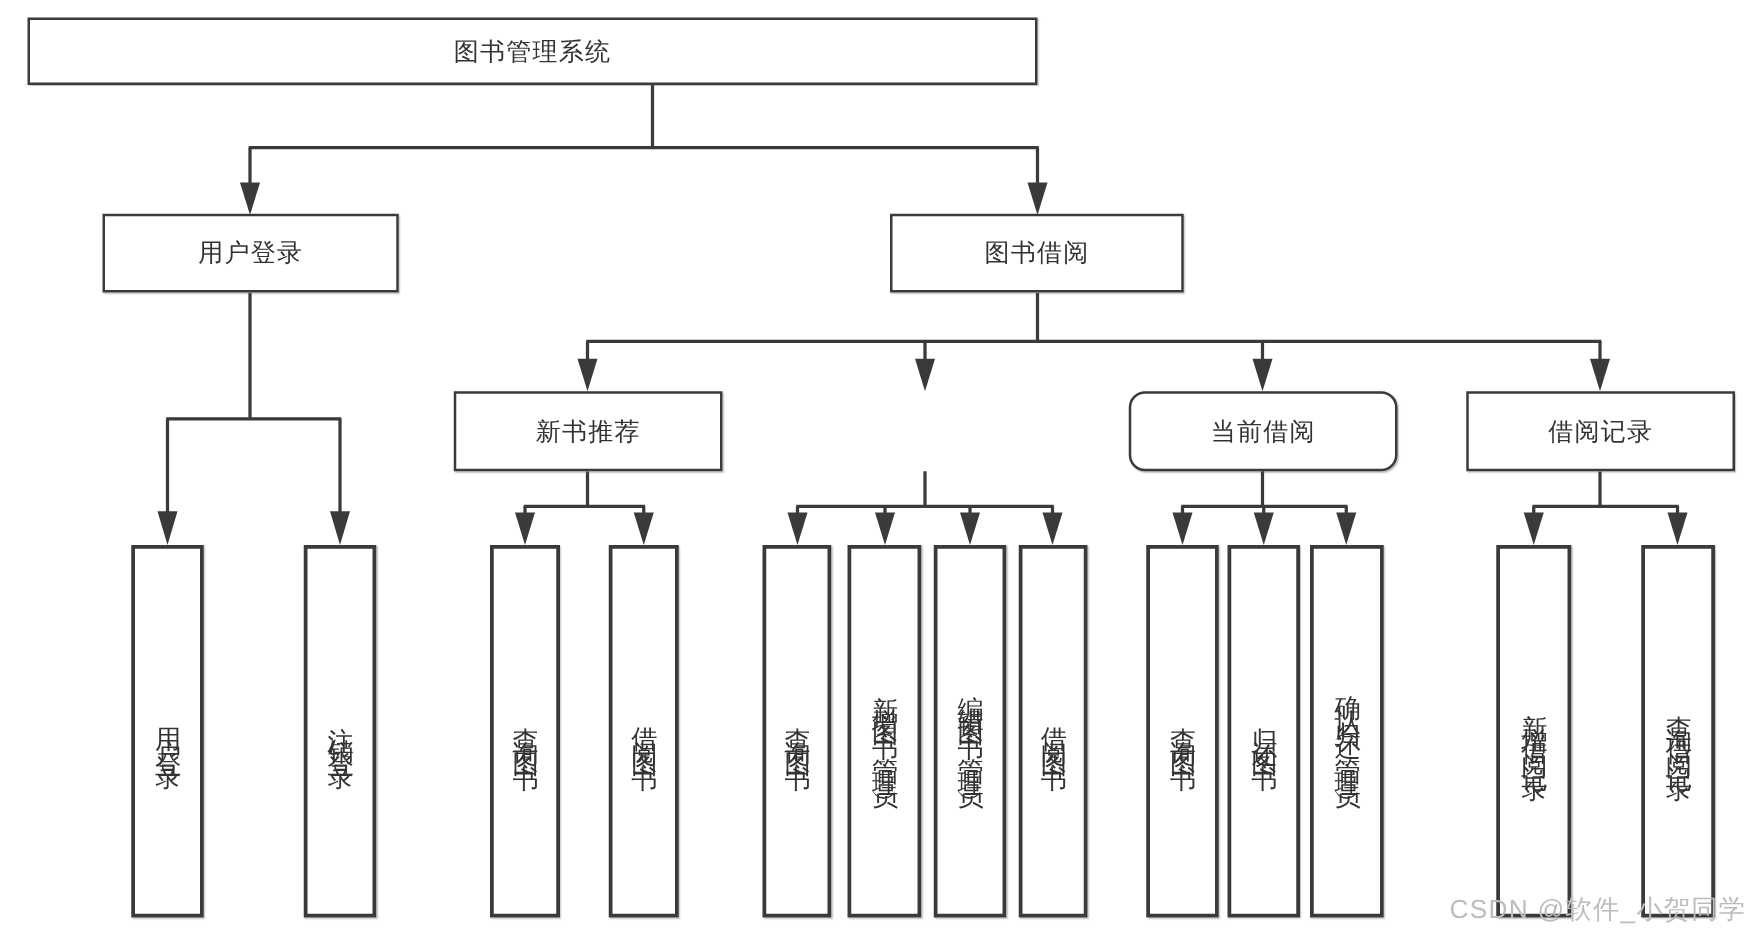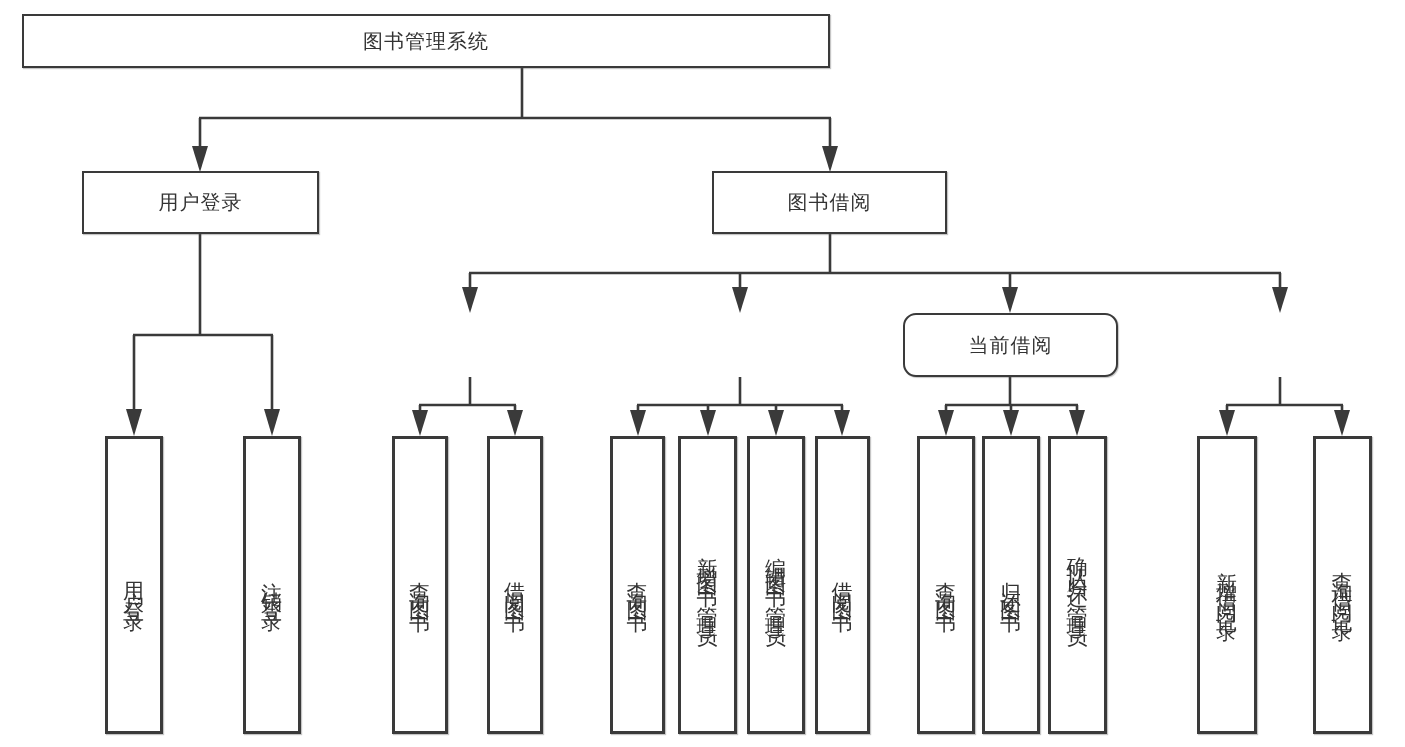--- a/index.html
+++ b/index.html
@@ -115,34 +115,37 @@
       <polygon points="1219,410 1235,410 1227,436"></polygon>
       <polygon points="1334,410 1350,410 1342,436"></polygon>
     </g>
   </svg>
 
   <div class="hnode" style="left:22px;top:14px;width:808px;height:54px;">图书管理系统</div>
 
   <div class="hnode" style="left:82px;top:171px;width:237px;height:63px;">用户登录</div>
   <div class="hnode" style="left:712px;top:171px;width:235px;height:63px;">图书借阅</div>
 
+  <div class="hnode" style="left:363px;top:313px;width:215px;height:64px;">新书推荐</div>
   <div class="hnode" style="left:903px;top:313px;width:215px;height:64px;border-radius:13px;">当前借阅</div>
+  <div class="hnode" style="left:1173px;top:313px;width:215px;height:64px;">借阅记录</div>
 
   <div class="vnode" style="left:105px;top:436px;width:58px;height:298px;">用户登录</div>
   <div class="vnode" style="left:243px;top:436px;width:58px;height:298px;">注销登录</div>
 
   <div class="vnode" style="left:392px;top:436px;width:56px;height:298px;">查询图书</div>
   <div class="vnode" style="left:487px;top:436px;width:56px;height:298px;">借阅图书</div>
 
   <div class="vnode" style="left:610px;top:436px;width:55px;height:298px;">查询图书</div>
   <div class="vnode" style="left:678px;top:436px;width:59px;height:298px;">新增图书（管理员）</div>
   <div class="vnode" style="left:747px;top:436px;width:58px;height:298px;">编辑图书（管理员）</div>
   <div class="vnode" style="left:815px;top:436px;width:55px;height:298px;">借阅图书</div>
 
   <div class="vnode" style="left:917px;top:436px;width:58px;height:298px;">查询图书</div>
   <div class="vnode" style="left:982px;top:436px;width:58px;height:298px;">归还图书</div>
   <div class="vnode" style="left:1048px;top:436px;width:59px;height:298px;">确认归还（管理员）</div>
 
   <div class="vnode" style="left:1197px;top:436px;width:60px;height:298px;">新增借阅记录</div>
   <div class="vnode" style="left:1313px;top:436px;width:59px;height:298px;">查询借阅记录</div>
 
+  <div class="watermark">CSDN @软件_小贺同学</div>
 
 </div>
 
 </body></html>

